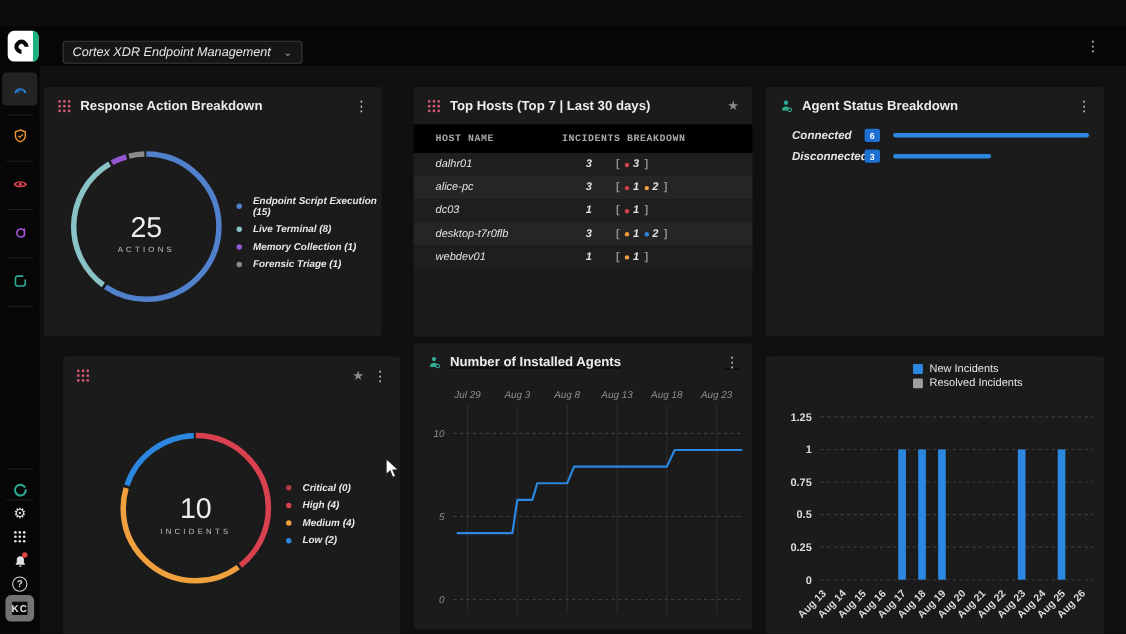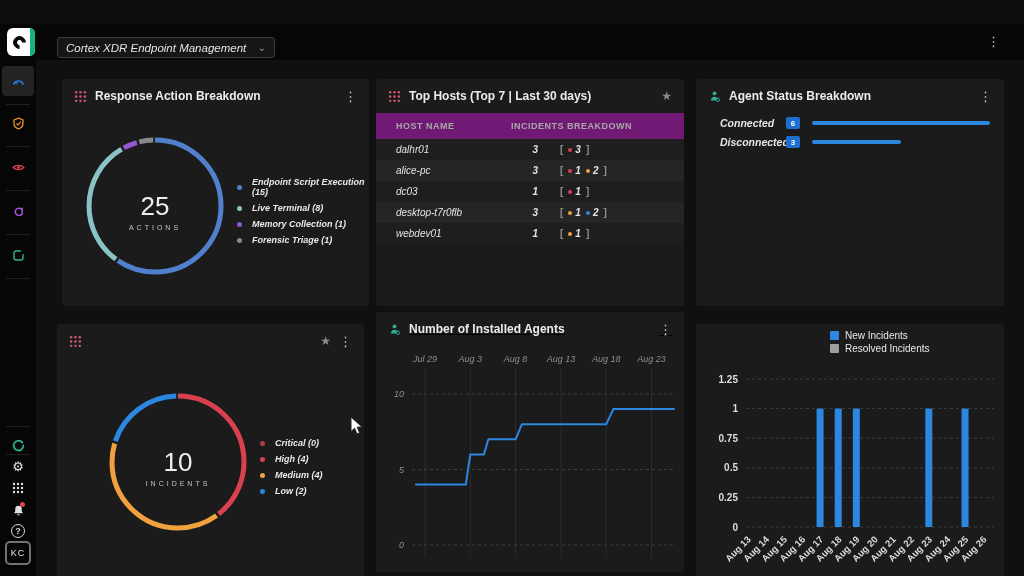--- a/index.html
+++ b/index.html
@@ -23,53 +23,53 @@
   .lastupd { position:absolute; right:44px; top:0; height:36px; display:flex; align-items:center;
     font-size:11px; color:#c9c9c9; gap:4px; }
   .lastupd b { color:#f0f0f0; font-style:italic; }
   .kebab { color:#cfcfcf; font-size:13px; letter-spacing:0; line-height:1; cursor:pointer; }
   .top-kebab { position:absolute; right:24px; top:11px; }
 
   .side-item { position:absolute; left:2px; width:32px; height:30px; display:flex;
     align-items:center; justify-content:center; border-radius:4px; }
   .side-item.active { background:#232323; }
   .side-sep { position:absolute; left:6px; width:24px; height:1px; background:#1f1f1f; }
-  .avatar { position:absolute; left:5px; top:517px; width:26px; height:24px; border:2px solid #737373;
-    border-radius:5px; color:#e6e6e6; font-size:9px; font-weight:normal; display:flex;
+  .avatar { position:absolute; left:5px; top:517px; width:26px; height:24px; border:6px solid #737373;
+    border-radius:5px; color:#e6e6e6; font-size:9px; font-weight:bold; display:flex;
     align-items:center; justify-content:center; letter-spacing:1px; }
   .side-glyph { color:#e0e0e0; font-size:13px; line-height:1; }
   .help-circ { width:14px; height:14px; border:1.4px solid #d8d8d8; border-radius:50%;
     color:#d8d8d8; font-size:9px; font-weight:bold; display:flex; align-items:center; justify-content:center; }
   .belldot { position:absolute; margin-left:9px; margin-top:-12px; width:5px; height:5px;
     border-radius:50%; background:#e04545; }
 
   
   .panel { position:absolute; background:#1b1b1b; border-radius:3px; }
-  #p1 { left:62px;  top:55px;  width:307px; height:227px; }
+  #p1 { left:40px;  top:55px;  width:307px; height:227px; }
   #p2 { left:376px; top:55px;  width:308px; height:227px; }
   #p3 { left:696px; top:55px;  width:308px; height:227px; }
   #p4 { left:57px;  top:300px; width:307px; height:260px; }
   #p5 { left:376px; top:288px; width:308px; height:260px;text-decoration:underline; }
   #p6 { left:696px; top:300px; width:308px; height:260px; }
   .phead { display:flex; align-items:center; height:34px; padding:0 12px; gap:8px; }
   .ptitle { color:#ececec; font-size:12px; font-weight:600; white-space:nowrap; }
   .phead .spacer { flex:1; }
   .star { color:#8d8d8d; font-size:12px; cursor:pointer; }
 
   .donut-center { position:absolute; text-align:center; color:#ededed; }
   .donut-center .num { font-size:26px; font-weight:300; }
   .donut-center .lbl { font-size:7px; letter-spacing:3px; color:#c4c4c4; margin-top:2px; }
   ul.legend { list-style:none; position:absolute; }
   ul.legend li { display:flex; align-items:center; gap:10px; margin-bottom:6px;
     color:#e8e8e8; font-size:9px; font-style:italic; font-weight:bold; }
   ul.legend .dot { width:5px; height:5px; border-radius:50%; flex:0 0 auto; }
 
   
-  .tbl-head { display:flex; height:26px; align-items:center; background:#701a75;
-    color:#a9a9a9; font-size:9px; font-weight:bold; letter-spacing:.5px; }
+  .tbl-head { display:flex; height:26px; align-items:center; background:#000000;
+    color:#a9a9a9; font-size:9px; font-weight:bold; letter-spacing:.5px;font-family:Liberation Mono, monospace; }
   .tbl-head .c1 { padding-left:20px; width:135px; }
   .trow { display:flex; height:21px; align-items:center; font-size:10px; font-style:italic; color:#e3e3e3; }
   .trow:nth-child(odd) { background:#1e1e1e; }
   .trow:nth-child(even) { background:#252525; }
   .trow .host { padding-left:20px; width:128px; }
   .trow .cnt { width:34px; text-align:right; font-weight:bold; }
   .trow .brk { margin-left:22px; display:flex; align-items:center; gap:5px; font-weight:bold; }
   .brk .bracket { color:#8f8f8f; font-style:normal; }
   .brk .bdot { width:4px; height:4px; border-radius:50%; display:inline-block; margin-right:3px; }
   .brk .pair { display:flex; align-items:center; }

